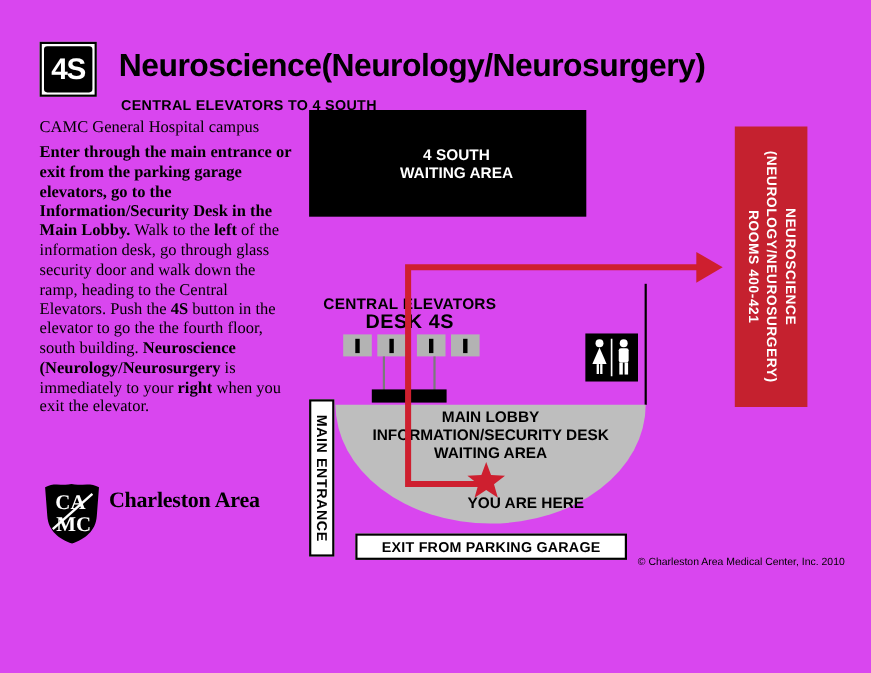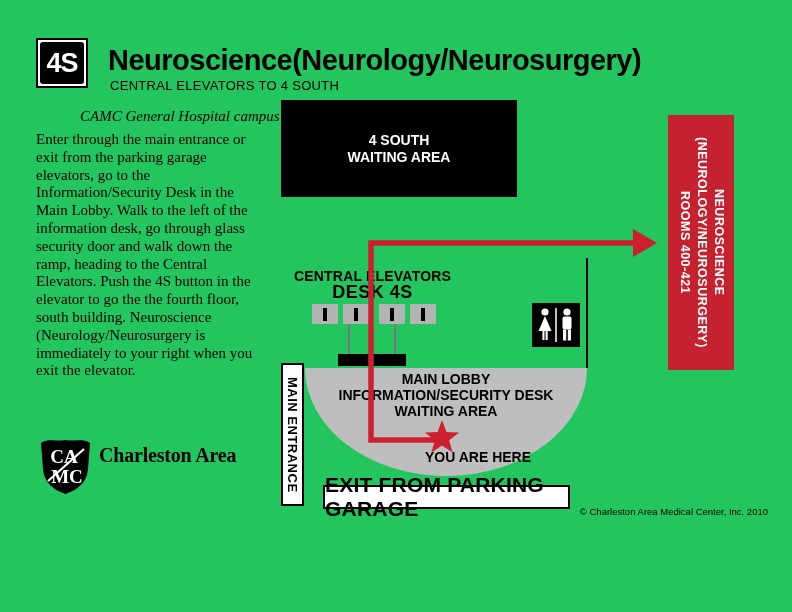--- a/index.html
+++ b/index.html
@@ -1,42 +1,42 @@
 <!DOCTYPE html>
 <html><head>
 <meta charset="utf-8">
 <style>
   html,body { margin:0; padding:0; background:#fff; }
-  .page { position:relative; width:792px; height:612px; background:#22c55e; overflow:hidden;
+  .page { position:relative; width:792px; height:612px; background:#d946ef; overflow:hidden;
           font-family:"Liberation Sans", sans-serif; color:#000; }
 
   
   .badge { position:absolute; left:36px; top:38px; width:44px; height:42px;
            border:2px solid #000; background:#fff; padding:2px; }
   .badge-inner { width:100%; height:100%; background:#000; color:#fff; border-radius:3px;
            display:flex; align-items:center; justify-content:center;
            font-weight:bold; font-size:27px; letter-spacing:-1px; }
   .title { position:absolute; left:108px; top:44px; font-size:29px; font-weight:bold; letter-spacing:-0.5px; }
-  .subtitle { position:absolute; left:110px; top:78px; font-size:13px; font-weight:normal; letter-spacing:0.3px; }
+  .subtitle { position:absolute; left:110px; top:88px; font-size:13px; font-weight:bold; letter-spacing:0.3px; }
 
   
   .campus { position:absolute; left:36px; top:108px; font-family:"Liberation Serif", serif;
-            font-style:italic; font-size:15px;margin-left:44px; }
+            font-size:15px; }
   .directions { position:absolute; left:36px; top:131px; width:229px;
             font-family:"Liberation Serif", serif; font-size:15px; line-height:17.8px; }
-  .directions b { font-weight:normal; }
+  .directions b { font-weight:bold; }
 
   .logo-shield { position:absolute; left:37px; top:436px; }
   .logo-name { position:absolute; left:99px; top:445px; font-family:"Liberation Serif", serif;
             font-weight:bold; font-size:20px; line-height:20px; letter-spacing:-0.2px; }
 
   
   .south-box { position:absolute; left:281px; top:100px; width:236px; height:97px; background:#000;
             color:#fff; display:flex; flex-direction:column; align-items:center; justify-content:center;
-            font-weight:bold; font-size:14px; line-height:17px; text-align:center; }
+            font-weight:bold; font-size:14px; line-height:17px; text-align:center;padding-left:16px; }
   .banner { position:absolute; left:668px; top:115px; width:66px; height:255px; background:#c5212f;
             display:flex; align-items:center; justify-content:center; }
   .banner-text { writing-mode:vertical-rl; white-space:pre-line; text-align:center;
             color:#fff; font-weight:bold; font-size:12.5px; line-height:17px; letter-spacing:0.5px; }
 
   .central-label { position:absolute; left:280px; top:268px; width:185px; text-align:center;
             font-weight:bold; font-size:14px; letter-spacing:0.2px; }
   .push-label { position:absolute; left:280px; top:282px; width:185px; text-align:center;
             font-weight:bold; font-size:18px; letter-spacing:0.5px; }
 
@@ -57,21 +57,21 @@
             font-weight:bold; font-size:14px; z-index:7;margin-left:32px; }
 
   .main-entrance { position:absolute; left:281px; top:363px; width:23px; height:143px;
             border:2px solid #000; box-sizing:border-box; background:#fff;
             display:flex; align-items:center; justify-content:center; z-index:2; }
   .main-entrance-text { writing-mode:vertical-rl; font-weight:bold; font-size:13px; letter-spacing:0.5px; }
 
   .exit-box { position:absolute; left:323px; top:485px; width:247px; height:24px;
             border:2px solid #000; box-sizing:border-box; background:#fff;
             display:flex; align-items:center; justify-content:center;
-            font-weight:bold; font-size:21px; letter-spacing:0.2px; z-index:2; }
+            font-weight:bold; font-size:13px; letter-spacing:0.2px; z-index:2; }
 
   .route-svg { position:absolute; left:0; top:0; z-index:6; pointer-events:none; }
 
   .copyright { position:absolute; right:24px; top:506px; font-size:9.5px; }
 </style>
 </head>
 <body>
 
 <div class="page">
 

